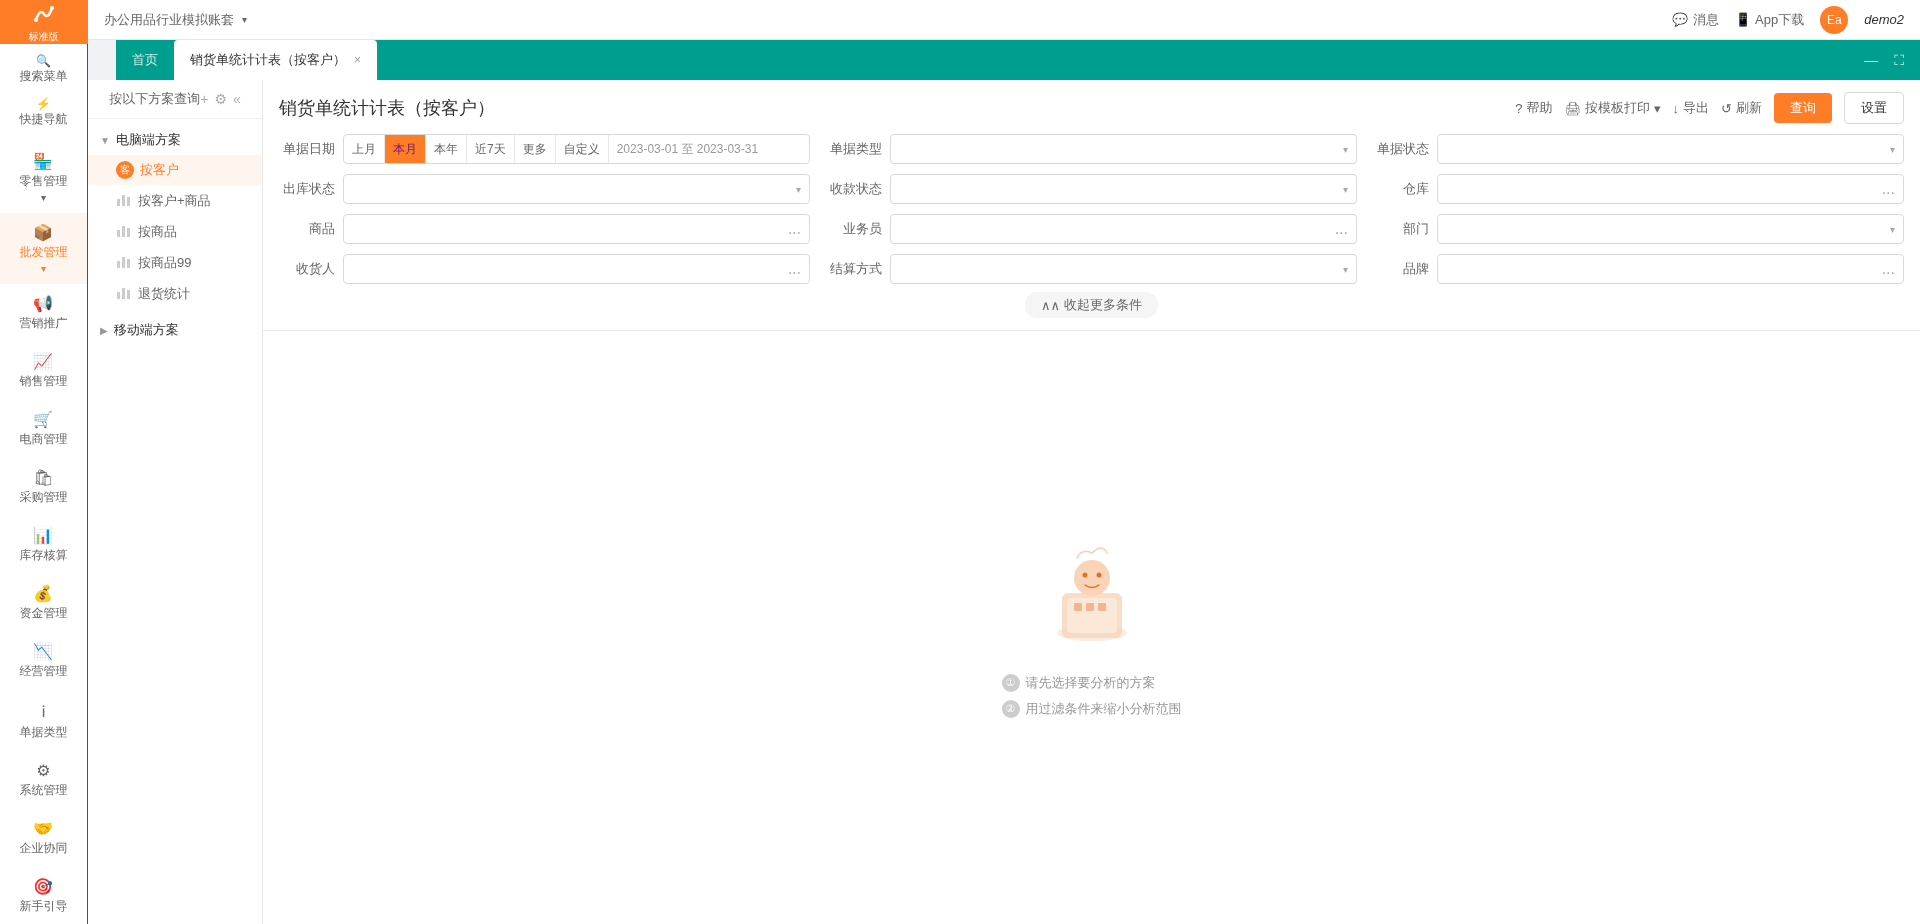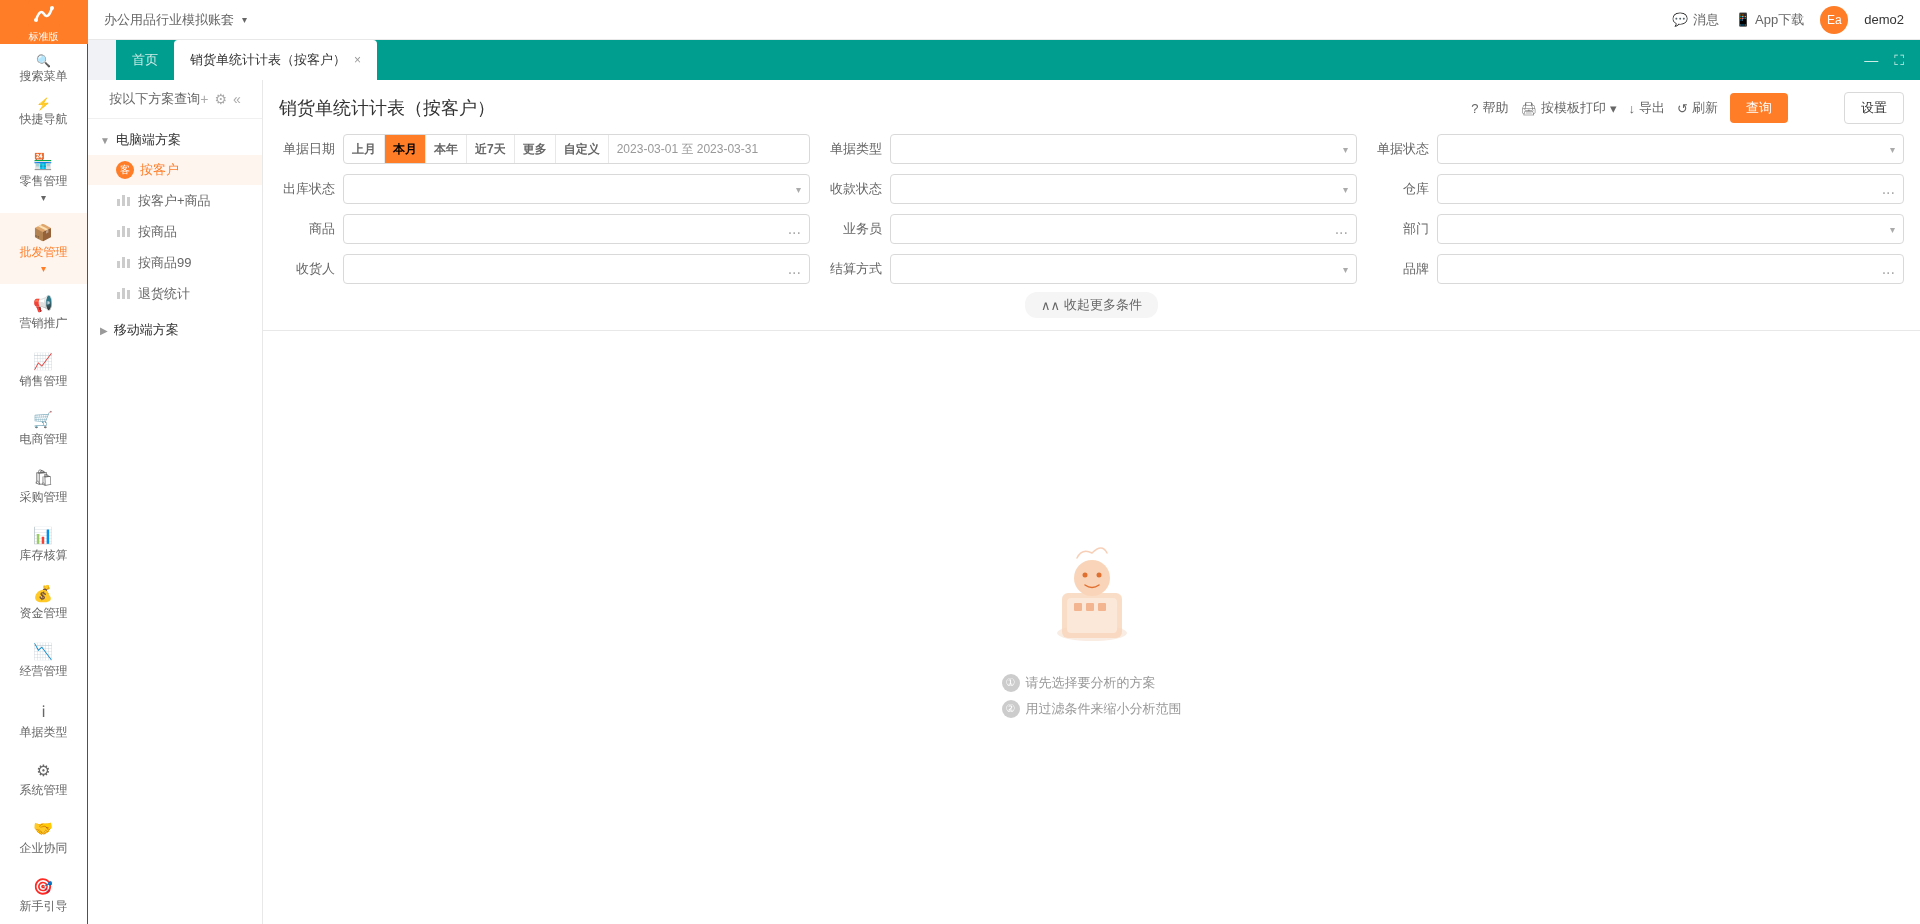--- a/index.html
+++ b/index.html
@@ -21,21 +21,21 @@
     
     .main { flex: 1; display: flex; flex-direction: column; overflow: hidden; }
 
     
     .top-bar { height: 40px; background: #fff; border-bottom: 1px solid #e8e8e8; display: flex; align-items: center; padding: 12px 16px; justify-content: space-between; flex-shrink: 0; }
     .top-bar-left { display: flex; align-items: center; gap: 8px; color: #666; font-size: 13px; }
     .top-bar-left .dropdown-arrow { font-size: 10px; }
     .top-bar-right { display: flex; align-items: center; gap: 16px; }
     .top-bar-btn { display: flex; align-items: center; gap: 4px; color: #666; font-size: 13px; cursor: pointer; }
     .user-avatar { width: 28px; height: 28px; border-radius: 50%; background: #ff7d27; color: #fff; display: flex; align-items: center; justify-content: center; font-size: 12px; }
-    .user-name { font-size: 13px; color: #333; cursor: pointer; }
+    .user-name { font-size: 13px; color: #333; cursor: pointer; font-style: italic; }
 
     
     .tab-bar { height: 40px; background: #009e8e; display: flex; align-items: center; padding: 0; flex-shrink: 0; margin-left: 28px; }
     .tab-item { height: 40px; padding: 0 16px; display: flex; align-items: center; gap: 8px; cursor: pointer; font-size: 13px; color: rgba(255,255,255,0.8); }
     .tab-item.active { background: #fff; color: #333; border-radius: 4px 4px 0 0; }
     .tab-item .tab-close { color: #999; font-size: 12px; cursor: pointer; }
     .tab-spacer { flex: 1; }
     .tab-controls { display: flex; align-items: center; padding-right: 8px; }
     .tab-control-btn { color: rgba(255,255,255,0.8); padding: 4px 8px; cursor: pointer; font-size: 14px; }
 
@@ -60,32 +60,32 @@
     
     .right-panel { flex: 1; display: flex; flex-direction: column; overflow: hidden; }
 
     
     .filter-area { background: #fff; padding: 12px 16px; border-bottom: 1px solid #e8e8e8; flex-shrink: 0; }
     .filter-header { display: flex; align-items: center; justify-content: space-between; margin-bottom: 10px; }
     .filter-title { font-size: 18px; font-weight: 500; color: #333; }
     .filter-actions { display: flex; align-items: center; gap: 12px; }
     .filter-action-btn { display: flex; align-items: center; gap: 4px; color: #666; font-size: 13px; cursor: pointer; }
     .filter-action-btn.primary { background: #ff7d27; color: #fff; border: none; padding: 6px 16px; border-radius: 4px; cursor: pointer; font-size: 13px; }
-    .filter-action-btn.secondary { background: #fff; color: #333; border: 1px solid #d9d9d9; padding: 6px 16px; border-radius: 4px; cursor: pointer; font-size: 13px; margin-left: 44px; }
+    .filter-action-btn.secondary { background: #fff; color: #333; border: 1px solid #d9d9d9; padding: 6px 16px; border-radius: 4px; cursor: pointer; font-size: 13px; }
     .filter-rows { display: flex; flex-direction: column; gap: 10px; }
     .filter-row { display: grid; grid-template-columns: 1fr 1fr 1fr; gap: 16px; align-items: center; }
     .filter-field { display: flex; align-items: center; gap: 8px; }
     .filter-label { font-size: 13px; color: #666; white-space: nowrap; min-width: 56px; text-align: right; }
     .filter-control { flex: 1; border: 1px solid #d9d9d9; border-radius: 4px; height: 30px; display: flex; align-items: center; padding: 0 8px; background: #fff; cursor: pointer; justify-content: space-between; min-width: 0; }
     .filter-control-text { font-size: 13px; color: #333; white-space: nowrap; overflow: hidden; text-overflow: ellipsis; }
     .filter-control-arrow { font-size: 10px; color: #aaa; flex-shrink: 0; }
     .filter-control-dots { color: #aaa; font-size: 16px; flex-shrink: 0; }
     .date-filter { flex: 1; border: 1px solid #d9d9d9; border-radius: 4px; height: 30px; display: flex; align-items: center; background: #fff; overflow: hidden; }
-    .date-btn { padding: 0 8px; height: 100%; display: flex; align-items: center; font-size: 12px; cursor: pointer; color: #666; border-right: 1px solid #e8e8e8; white-space: nowrap; font-weight: bold; }
-    .date-btn.active { background: #ff7d27; color: #000000; }
+    .date-btn { padding: 0 8px; height: 100%; display: flex; align-items: center; font-size: 12px; cursor: pointer; color: #666; border-right: 1px solid #e8e8e8; white-space: nowrap; }
+    .date-btn.active { background: #ff7d27; color: #701a75; }
     .date-range-text { padding: 0 8px; font-size: 12px; color: #999; white-space: nowrap; }
     .collapse-btn { display: flex; align-items: center; justify-content: center; margin-top: 8px; cursor: pointer; }
     .collapse-inner { display: flex; align-items: center; gap: 4px; color: #666; font-size: 13px; padding: 4px 16px; border-radius: 12px; background: #f5f5f5; }
 
     
     .empty-state { flex: 1; display: flex; flex-direction: column; align-items: center; justify-content: center; background: #fff; margin: 0; }
     .empty-icon { width: 120px; height: 120px; margin-bottom: 16px; }
     .empty-hint { display: flex; flex-direction: column; gap: 8px; align-items: flex-start; }
     .empty-hint-item { display: flex; align-items: center; gap: 6px; font-size: 13px; color: #999; }
     .empty-hint-num { width: 18px; height: 18px; border-radius: 50%; background: #ccc; color: #fff; font-size: 11px; display: flex; align-items: center; justify-content: center; flex-shrink: 0; }

